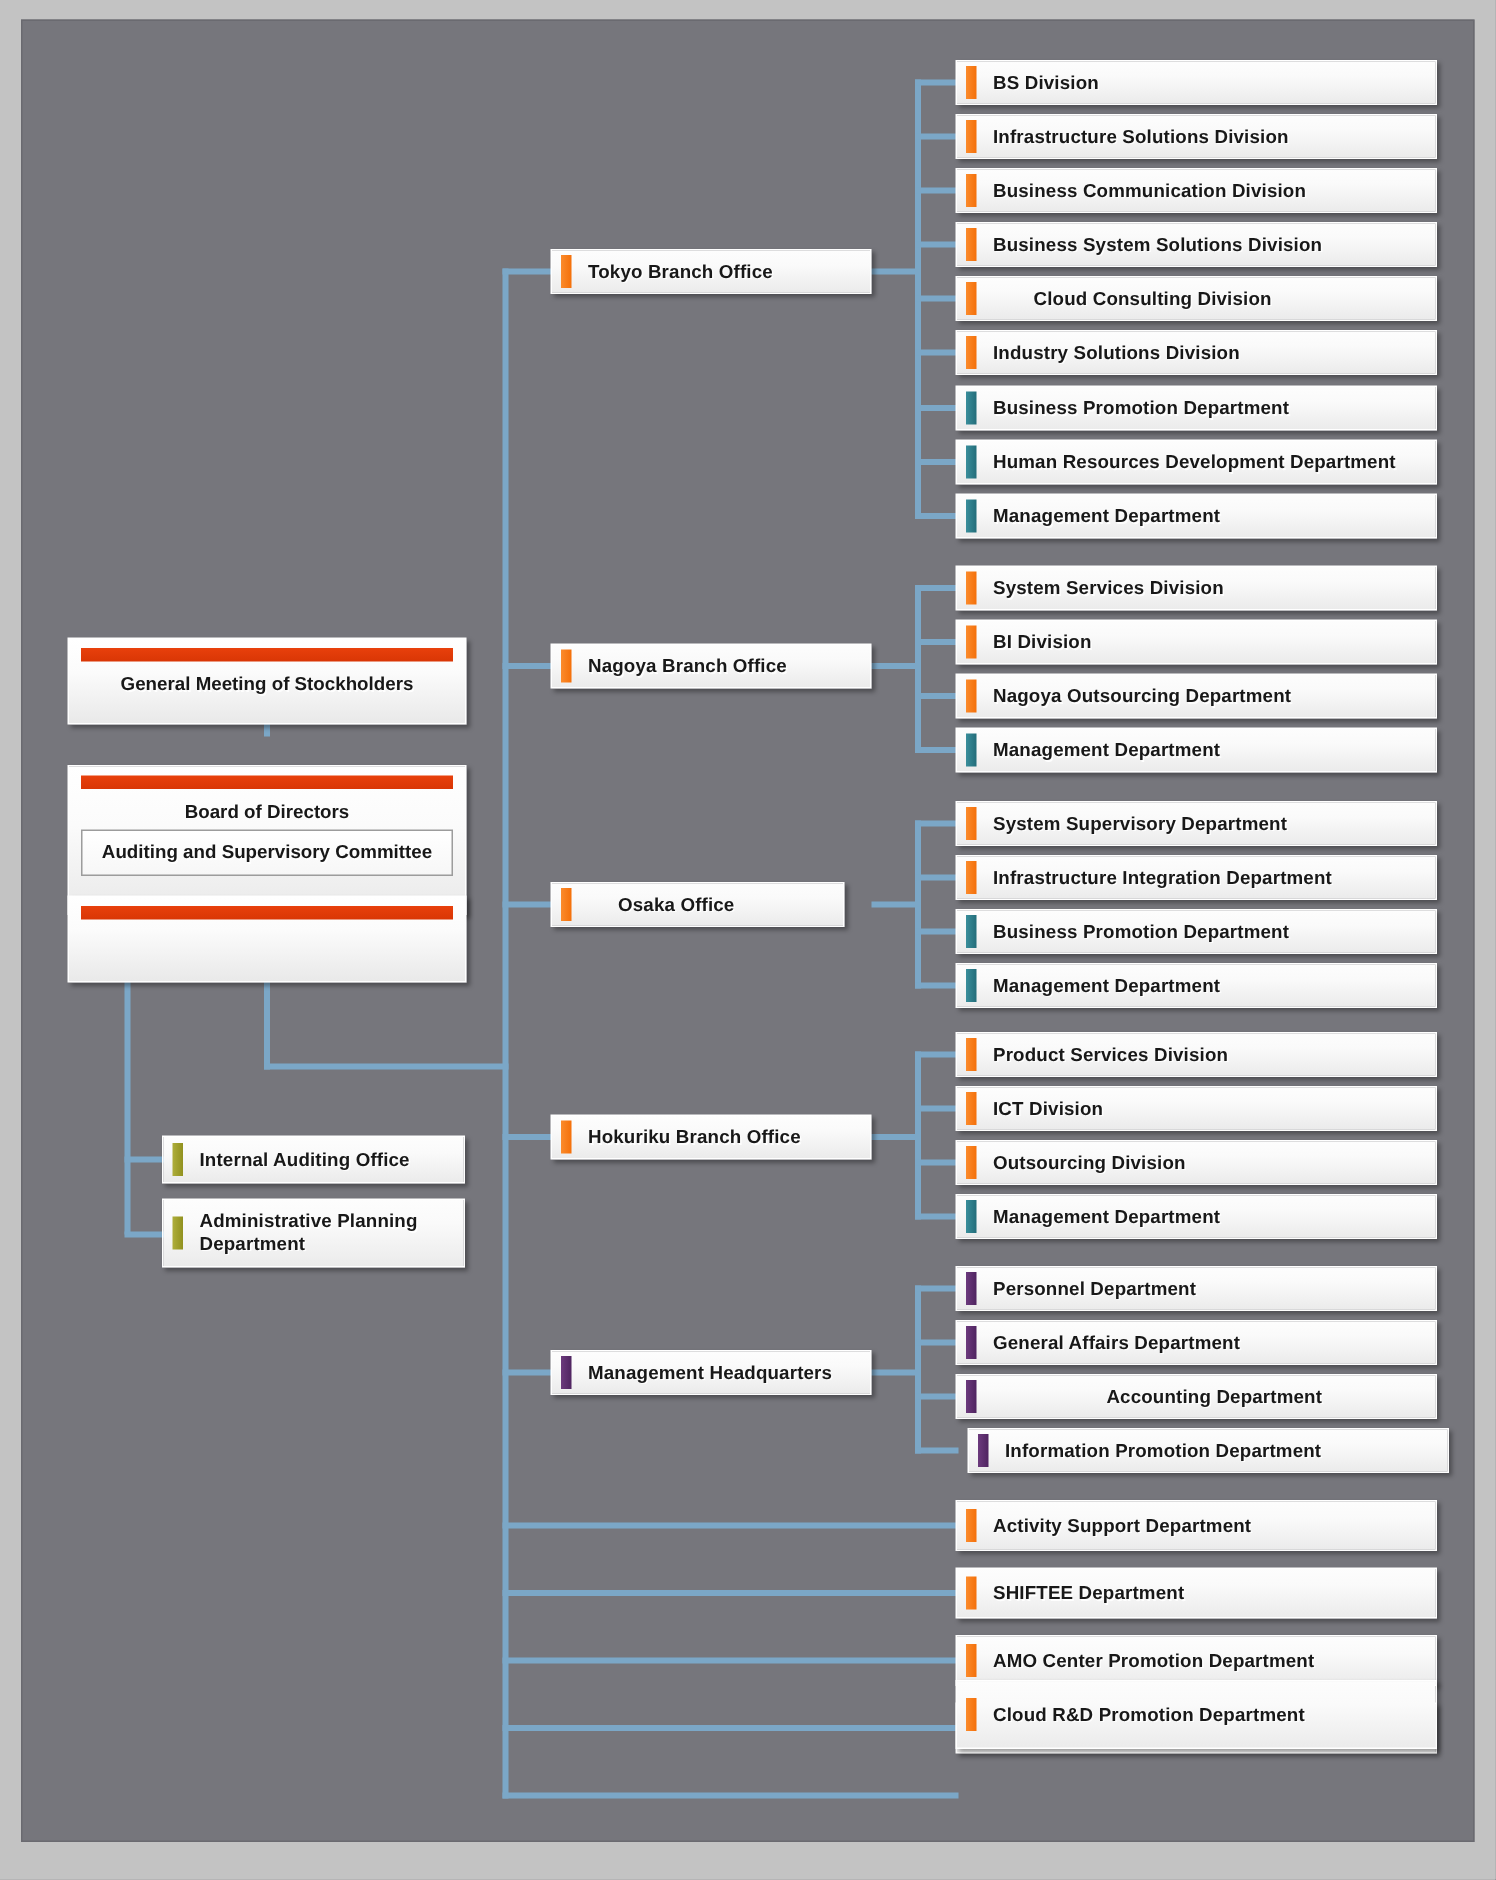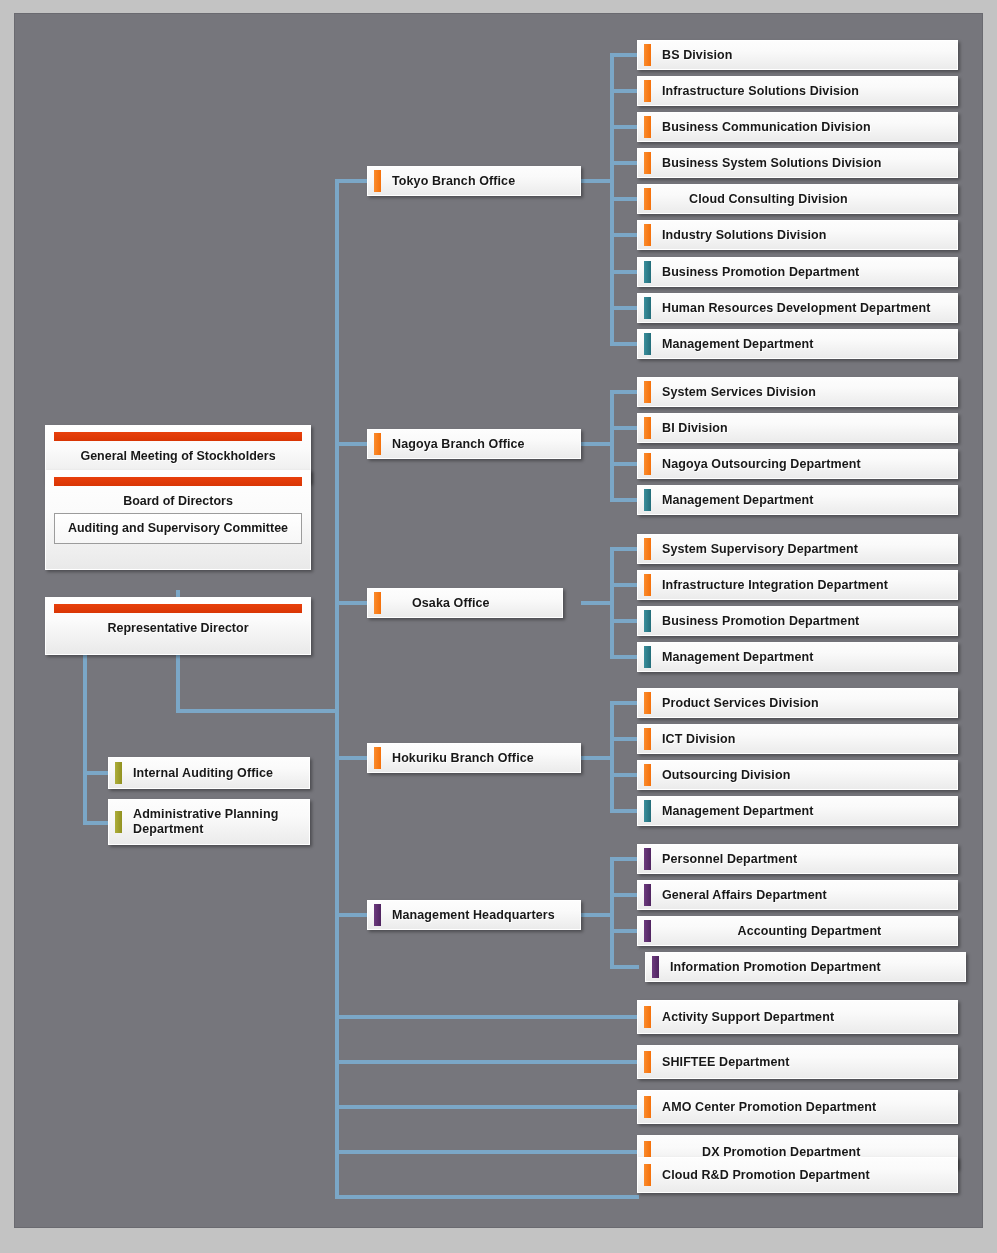--- a/index.html
+++ b/index.html
@@ -157,28 +157,27 @@
         <div class="conn h" style="left: 320px; top: 587px; width: 34px;"></div>
         <div class="conn h" style="left: 320px; top: 742px; width: 34px;"></div>
         <div class="conn h" style="left: 320px; top: 899px; width: 34px;"></div>
       </div>
 
     <div id="governance-layer">
         <div class="gov" style="left: 30px; top: 411px; width: 266px; height: 58px;">
           <div class="strip"></div>
           <div class="gtitle">General Meeting of Stockholders</div>
         </div>
-        <div class="gov" style="left: 30px; top: 456px; width: 266px; height: 100px;">
+        <div class="gov" style="left: 30px; top: 496px; width: 266px; height: 100px;">
           <div class="strip"></div>
           <div class="gtitle">Board of Directors</div>
           <div class="subbox">Auditing and Supervisory Committee</div>
         </div>
         <div class="gov" style="left: 30px; top: 583px; width: 266px; height: 58px;">
           <div class="strip"></div>
-          <div class="gtitle">Representative Director</div>
         </div>
       </div>
 
     <div id="staff-layer">
         <div class="box with-bar" style="left: 93px; top: 743px; width: 202px; height: 32px;">
           <span class="bar olive"></span>
           <span class="label">Internal Auditing Office</span>
         </div>
         <div class="box with-bar" style="left: 93px; top: 785px; width: 202px; height: 46px;">
           <span class="bar olive"></span>
@@ -320,20 +319,20 @@
           <span class="label">SHIFTEE Department</span>
         </div>
         <div class="box with-bar" style="left: 622px; top: 1076px; width: 321px; height: 34px;">
           <span class="bar orange"></span>
           <span class="label">AMO Center Promotion Department</span>
         </div>
         <div class="box with-bar" style="left: 622px; top: 1121px; width: 321px; height: 34px; padding-left: 40px;">
           <span class="bar orange"></span>
           <span class="label">DX Promotion Department</span>
         </div>
-        <div class="box with-bar" style="left: 622px; top: 1143px; width: 321px; height: 36px;">
+        <div class="box with-bar" style="left: 622px; top: 1106px; width: 321px; height: 46px;">
           <span class="bar orange"></span>
           <span class="label">Cloud R&amp;D Promotion Department</span>
         </div>
       </div>
 
   </div>
 </div>
 
 </body></html>

